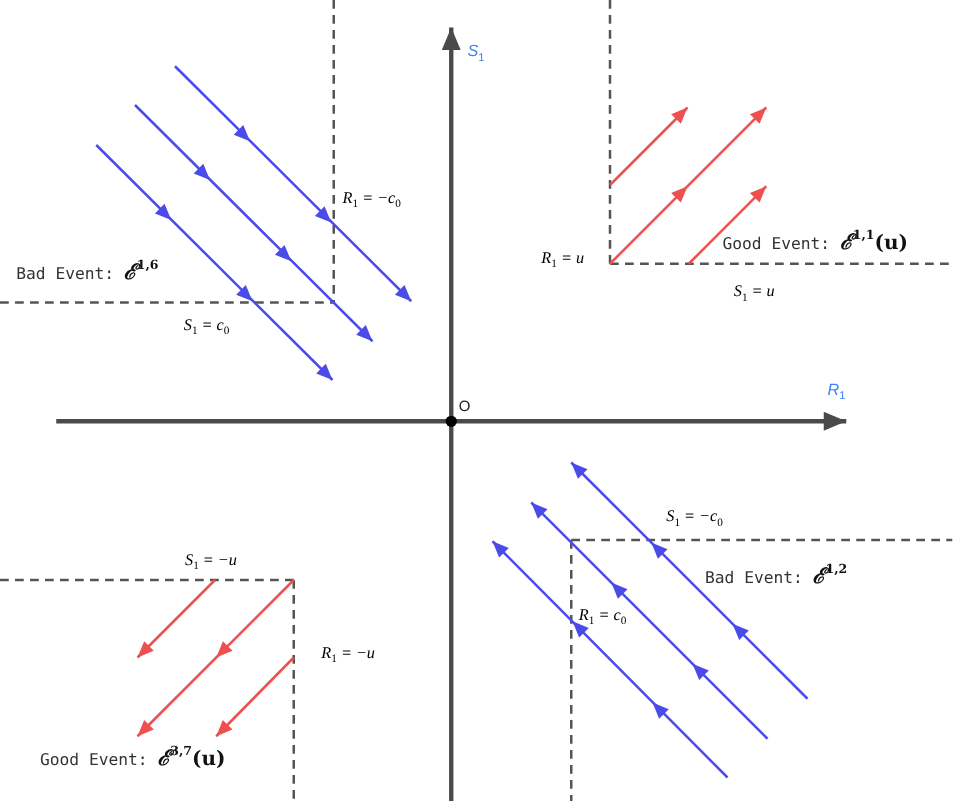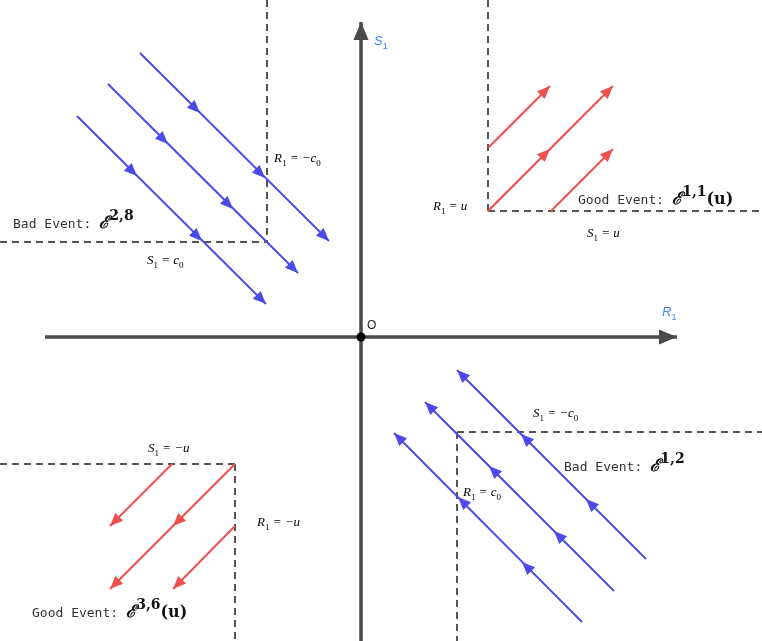--- a/index.html
+++ b/index.html
@@ -26,21 +26,21 @@
   .event .ev-symbol {
     font-family: "DejaVu Serif", "Liberation Serif", serif;
     font-weight: bold;
     font-style: italic;
     font-size: 17px;
     color: #111111;
   }
   .event .ev-sup {
     font-family: "DejaVu Serif", serif;
     font-weight: bold;
-    font-size: 14px;
+    font-size: 10px;
     vertical-align: 8px;
     color: #111111;
   }
   .event .ev-arg {
     font-family: "DejaVu Serif", serif;
     font-weight: bold;
     font-size: 16px;
     color: #111111;
   }
   .origin-lbl {
@@ -150,23 +150,23 @@
   <span class="math">R</span><sub>1</sub><span class="math"> = −u</span>
 </div>
 <div class="lbl" style="left:533px; top:406px;">
   <span class="math">S</span><sub>1</sub><span class="math"> = −c</span><sub>0</sub>
 </div>
 <div class="lbl" style="left:463px; top:485px;">
   <span class="math">R</span><sub>1</sub><span class="math"> = c</span><sub>0</sub>
 </div>
 
 <div class="event" style="left:13px; top:208px;">
-  <span>Bad Event: </span><span class="ev-symbol">ℰ</span><span class="ev-sup">2,8</span>
+  <span>Bad Event: </span><span class="ev-symbol">ℰ</span><span class="ev-sup">1,6</span>
 </div>
 <div class="event" style="left:578px; top:184px;">
   <span>Good Event: </span><span class="ev-symbol">ℰ</span><span class="ev-sup">1,1</span><span class="ev-arg">(u)</span>
 </div>
 <div class="event" style="left:564px; top:451px;">
   <span>Bad Event: </span><span class="ev-symbol">ℰ</span><span class="ev-sup">1,2</span>
 </div>
 <div class="event" style="left:32px; top:597px;">
-  <span>Good Event: </span><span class="ev-symbol">ℰ</span><span class="ev-sup">3,6</span><span class="ev-arg">(u)</span>
+  <span>Good Event: </span><span class="ev-symbol">ℰ</span><span class="ev-sup">3,7</span><span class="ev-arg">(u)</span>
 </div>
 
 </body></html>

